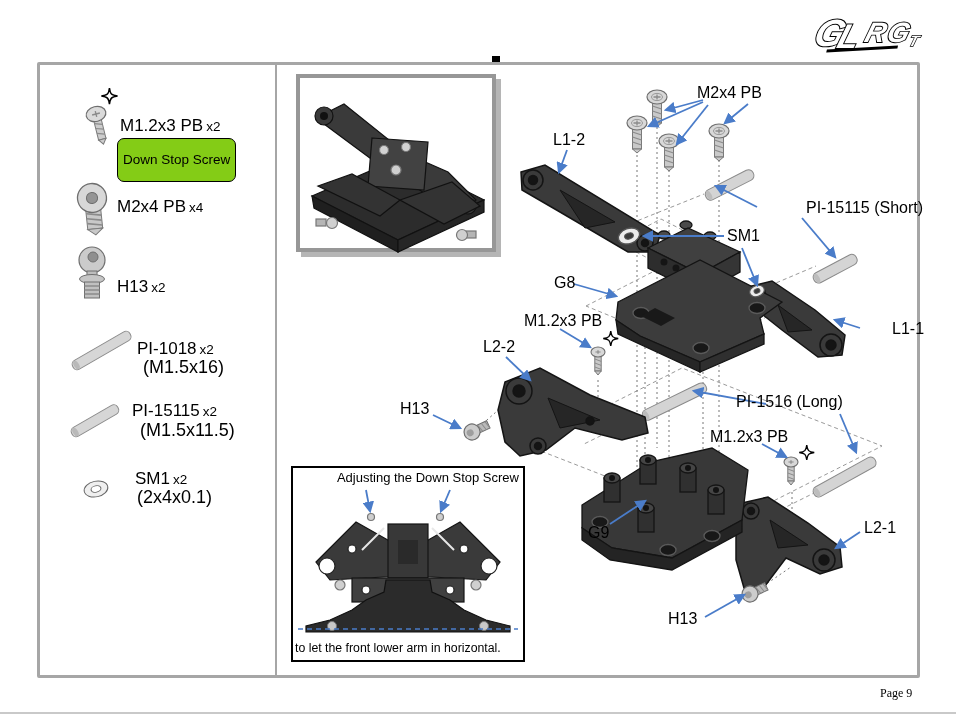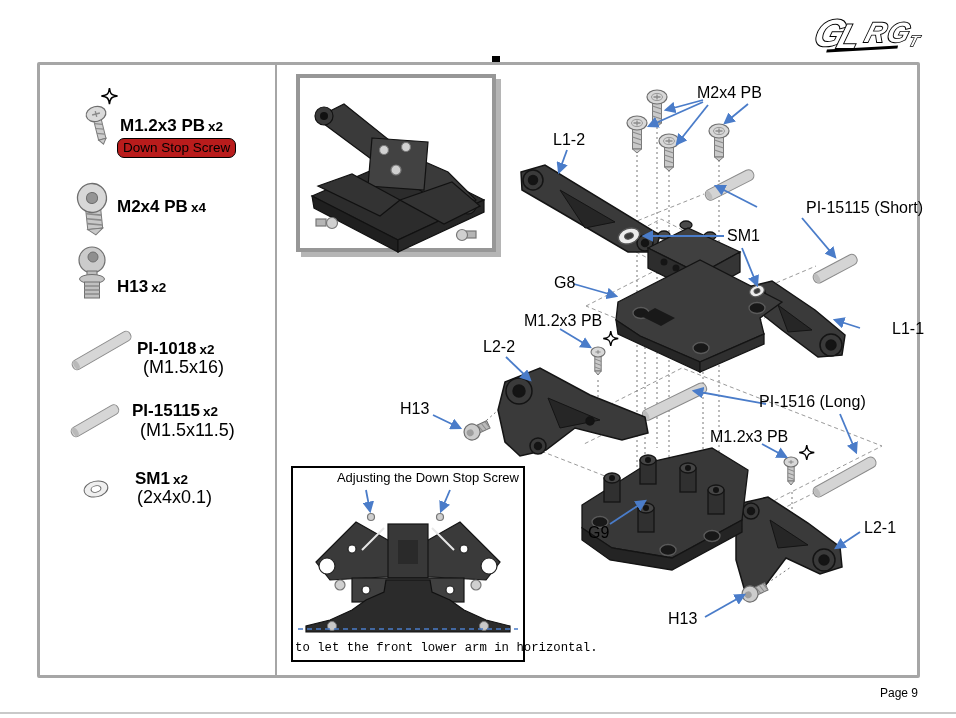--- a/index.html
+++ b/index.html
@@ -10,30 +10,30 @@
             border-radius:2px;box-sizing:border-box;background:#fff;z-index:1;}
   .divider{left:275px;top:65px;width:2px;height:610px;background:#a6a6a6;z-index:1;}
   .border-tick{left:492px;top:56px;width:8px;height:6px;background:#000;z-index:2;}
   .inset-top{left:296px;top:74px;width:200px;height:178px;border:4px solid #979797;
              box-sizing:border-box;background:#fff;z-index:1;
              box-shadow:5px 5px 0 rgba(120,120,120,0.55);}
   .inset-bottom{left:291px;top:466px;width:234px;height:196px;border:2px solid #000;
                 box-sizing:border-box;background:#fff;z-index:1;}
   .diagram-svg{left:0;top:0;z-index:2;pointer-events:none;}
   .plist-svg{left:0;top:0;z-index:2;pointer-events:none;}
-  .pl-name{position:absolute;font-size:17px;white-space:nowrap;z-index:3;font-weight:bold;}
+  .pl-name{position:absolute;font-size:17px;white-space:nowrap;z-index:3;}
   .pl-name .qty{font-size:13.5px;margin-left:3px;}
   .pl-spec{position:absolute;font-size:18px;white-space:nowrap;z-index:3;}
   .note-box{position:absolute;font-size:13.5px;line-height:18px;border:1.6px solid #000;
-            border-radius:7px;padding:0 5px;white-space:nowrap;z-index:3;background:#b91c1c;}
+            border-radius:7px;padding:12px 5px;white-space:nowrap;z-index:3;background:#84cc16;}
   .dlabel{position:absolute;font-size:16px;white-space:nowrap;z-index:4;}
   .inset-title{left:299px;top:470px;width:220px;text-align:right;font-size:13px;
                white-space:nowrap;z-index:4;}
-  .inset-caption{left:295px;top:641px;width:228px;font-size:12.3px;white-space:nowrap;z-index:4;font-family:Liberation Mono, monospace;}
-  .page-num{left:880px;top:686px;font-size:12px;z-index:3;}
+  .inset-caption{left:295px;top:641px;width:228px;font-size:12.3px;white-space:nowrap;z-index:4;}
+  .page-num{left:880px;top:686px;font-size:12px;z-index:3;font-family:Liberation Serif, serif;}
   .bottom-rule{left:0;top:712px;width:956px;height:2px;background:#c9c9c9;z-index:1;}
   .logo{left:800px;top:8px;z-index:3;}
 </style>
 </head>
 <body>
 
 <svg class="abs logo" width="150" height="50" viewBox="0 0 150 50">
   <g transform="translate(12,38) skewX(-16)" font-family="'Liberation Sans',sans-serif" font-weight="bold" font-style="italic" fill="#fff" stroke="#000" paint-order="stroke">
     <text x="0" y="0" font-size="38" stroke-width="2">G</text>
     <text x="24" y="2" font-size="34" stroke-width="2">L</text>
@@ -372,21 +372,21 @@
 
 <div class="dlabel" style="left:697px;top:84px">M2x4 PB</div>
 <div class="dlabel" style="left:553px;top:131px">L1-2</div>
 <div class="dlabel" style="left:806px;top:199px">PI-15115 (Short)</div>
 <div class="dlabel" style="left:727px;top:227px">SM1</div>
 <div class="dlabel" style="left:554px;top:274px">G8</div>
 <div class="dlabel" style="left:524px;top:312px">M1.2x3 PB</div>
 <div class="dlabel" style="left:483px;top:338px">L2-2</div>
 <div class="dlabel" style="left:892px;top:320px">L1-1</div>
 <div class="dlabel" style="left:400px;top:400px">H13</div>
-<div class="dlabel" style="left:759px;top:393px">PI-1516 (Long)</div>
+<div class="dlabel" style="left:736px;top:393px">PI-1516 (Long)</div>
 <div class="dlabel" style="left:710px;top:428px">M1.2x3 PB</div>
 <div class="dlabel" style="left:588px;top:524px">G9</div>
 <div class="dlabel" style="left:864px;top:519px">L2-1</div>
 <div class="dlabel" style="left:668px;top:610px">H13</div>
 
 <div class="abs inset-title">Adjusting the Down Stop Screw</div>
 <div class="abs inset-caption">to let the front lower arm in horizontal.</div>
 
 <div class="abs page-num">Page 9</div>
 <div class="abs bottom-rule"></div>

